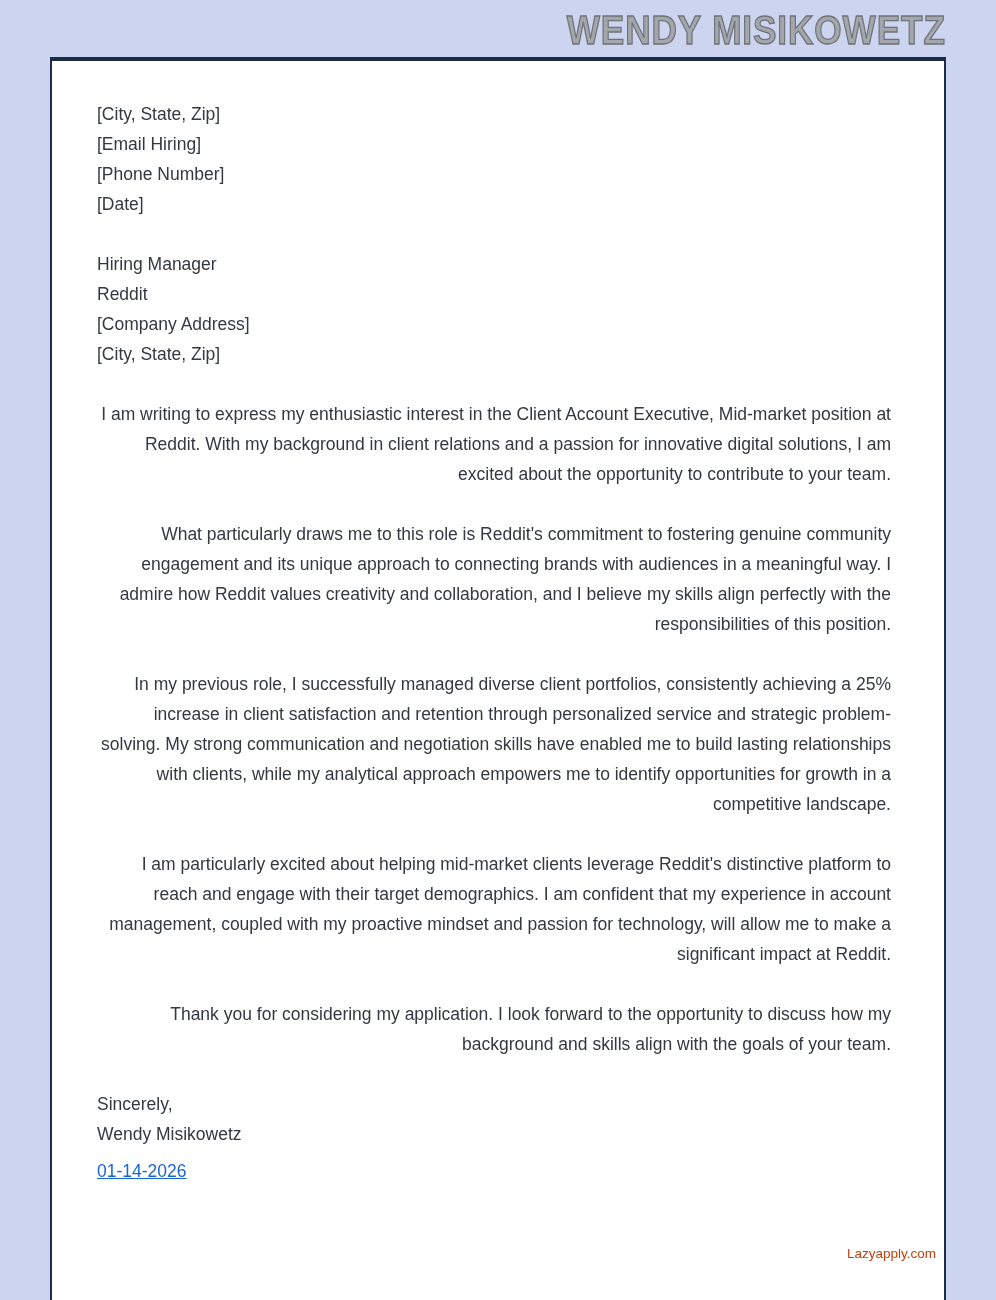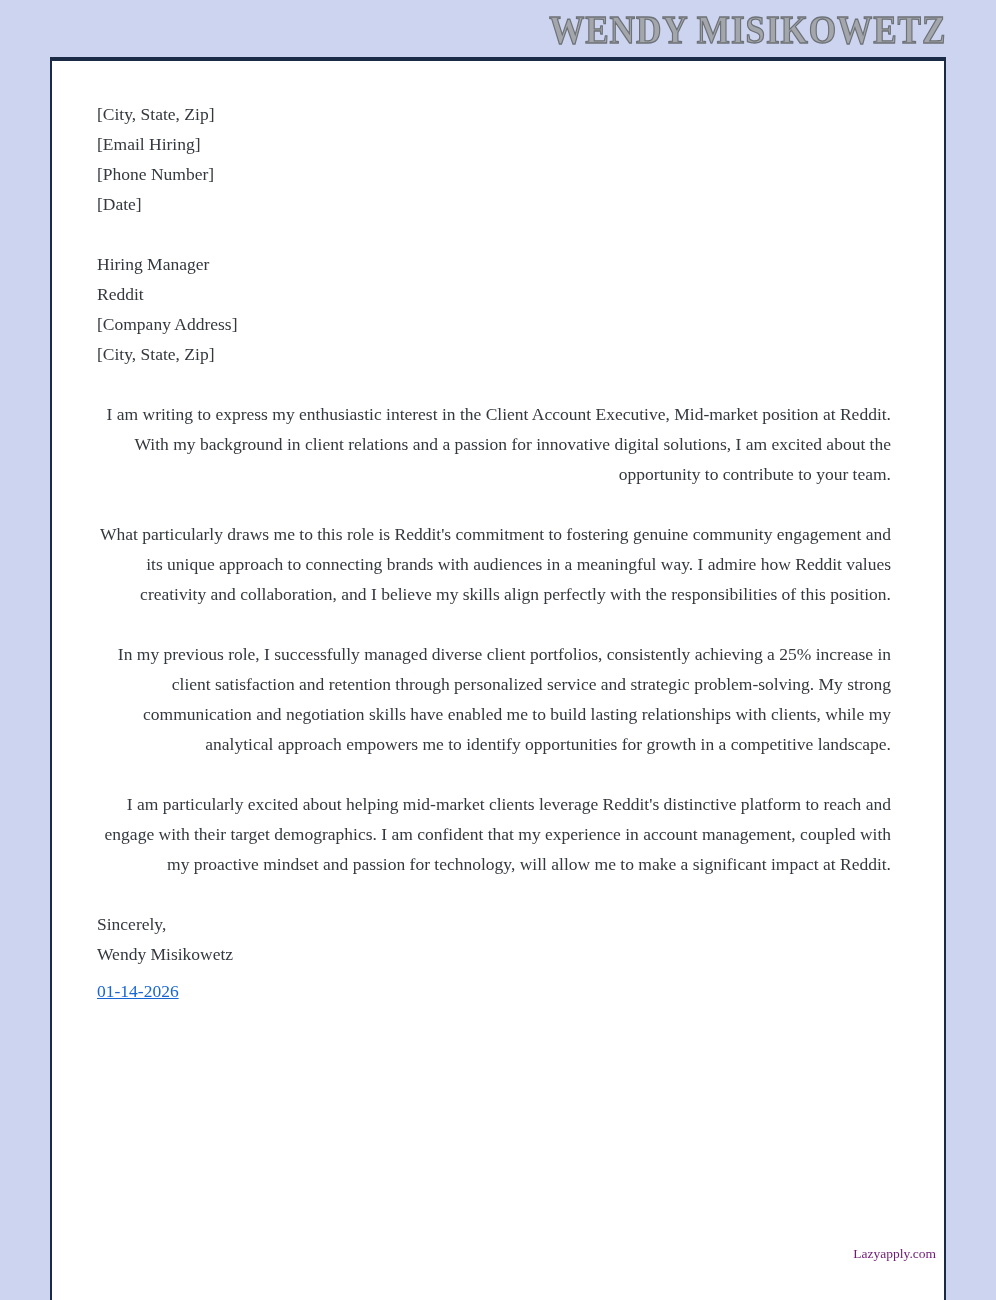--- a/index.html
+++ b/index.html
@@ -2,21 +2,21 @@
 <html><head>
 <meta charset="utf-8">
 <style>
   html, body { margin: 0; padding: 0; }
   .canvas {
     position: relative;
     width: 996px;
     height: 1300px;
     background: #ccd4f0;
     overflow: hidden;
-    font-family: Liberation Serif, serif;
+    font-family: Liberation Sans, sans-serif;
   }
   .header-name {
     position: absolute;
     top: 8px;
     right: 50px;
     font-size: 40px;
     font-weight: 700;
     letter-spacing: 1px;
     color: #a3a7ac;
     -webkit-text-stroke: 1.3px #6e7277;
@@ -52,21 +52,21 @@
     margin-top: 7px;
     color: #1766d1;
     text-decoration: underline;
     cursor: pointer;
   }
   .watermark {
     position: absolute;
     top: 1246px;
     right: 60px;
     font-size: 13.5px;
-    color: #701a75;
+    color: #c2410c;
   }
 </style>
 </head>
 <body>
 
 <div class="canvas">
 
   <div class="header-name">WENDY MISIKOWETZ</div>
 
   <div class="page">
@@ -84,20 +84,21 @@
         <div class="line">Reddit</div>
         <div class="line">[Company Address]</div>
         <div class="line">[City, State, Zip]</div>
       </div>
 
 
       <div class="paragraph">I am writing to express my enthusiastic interest in the Client Account Executive, Mid-market position at Reddit. With my background in client relations and a passion for innovative digital solutions, I am excited about the opportunity to contribute to your team.</div>
       <div class="paragraph">What particularly draws me to this role is Reddit's commitment to fostering genuine community engagement and its unique approach to connecting brands with audiences in a meaningful way. I admire how Reddit values creativity and collaboration, and I believe my skills align perfectly with the responsibilities of this position.</div>
       <div class="paragraph">In my previous role, I successfully managed diverse client portfolios, consistently achieving a 25% increase in client satisfaction and retention through personalized service and strategic problem-solving. My strong communication and negotiation skills have enabled me to build lasting relationships with clients, while my analytical approach empowers me to identify opportunities for growth in a competitive landscape.</div>
       <div class="paragraph">I am particularly excited about helping mid-market clients leverage Reddit's distinctive platform to reach and engage with their target demographics. I am confident that my experience in account management, coupled with my proactive mindset and passion for technology, will allow me to make a significant impact at Reddit.</div>
+      <div class="paragraph">Thank you for considering my application. I look forward to the opportunity to discuss how my background and skills align with the goals of your team.</div>
 
       <div class="closing-block">
         <div class="line">Sincerely,</div>
         <div class="line">Wendy Misikowetz</div>
         <a class="date-link">01-14-2026</a>
       </div>
 
     </div>
   </div>
 

